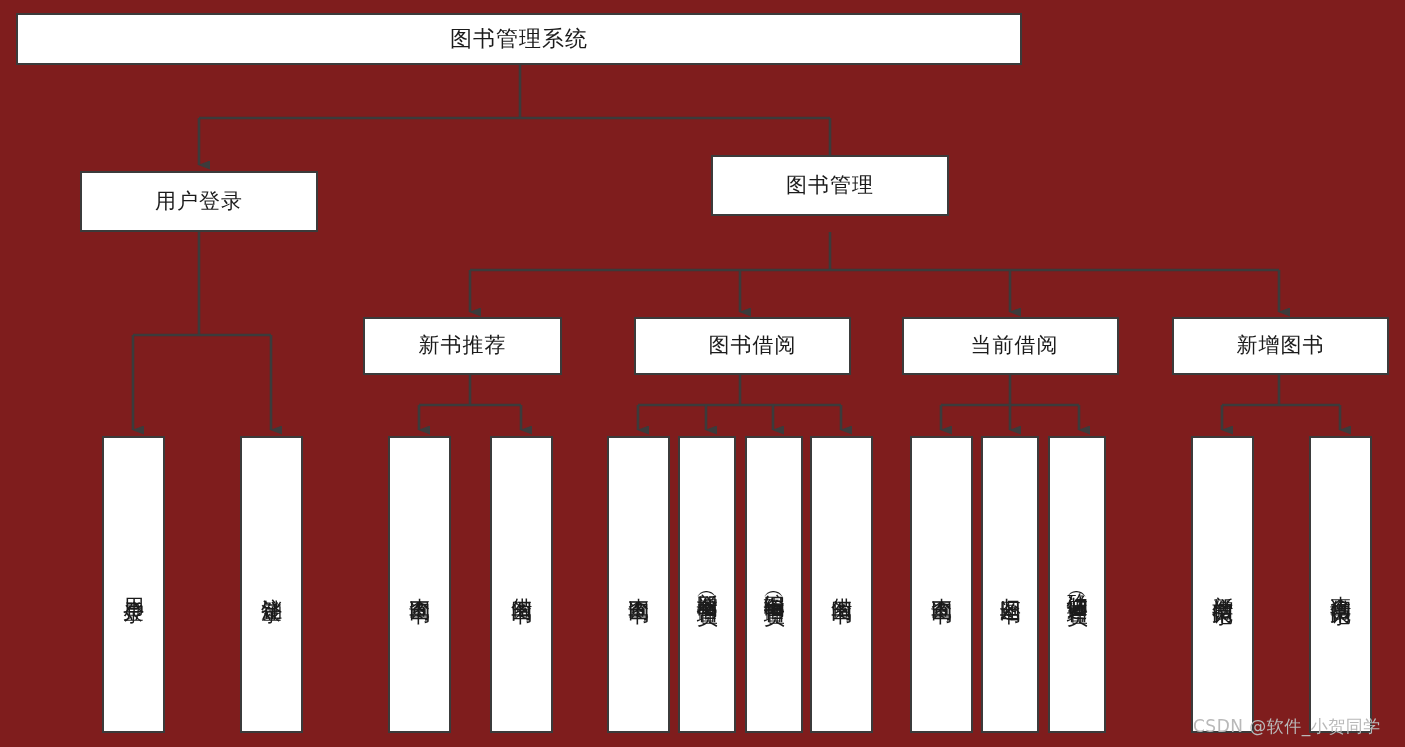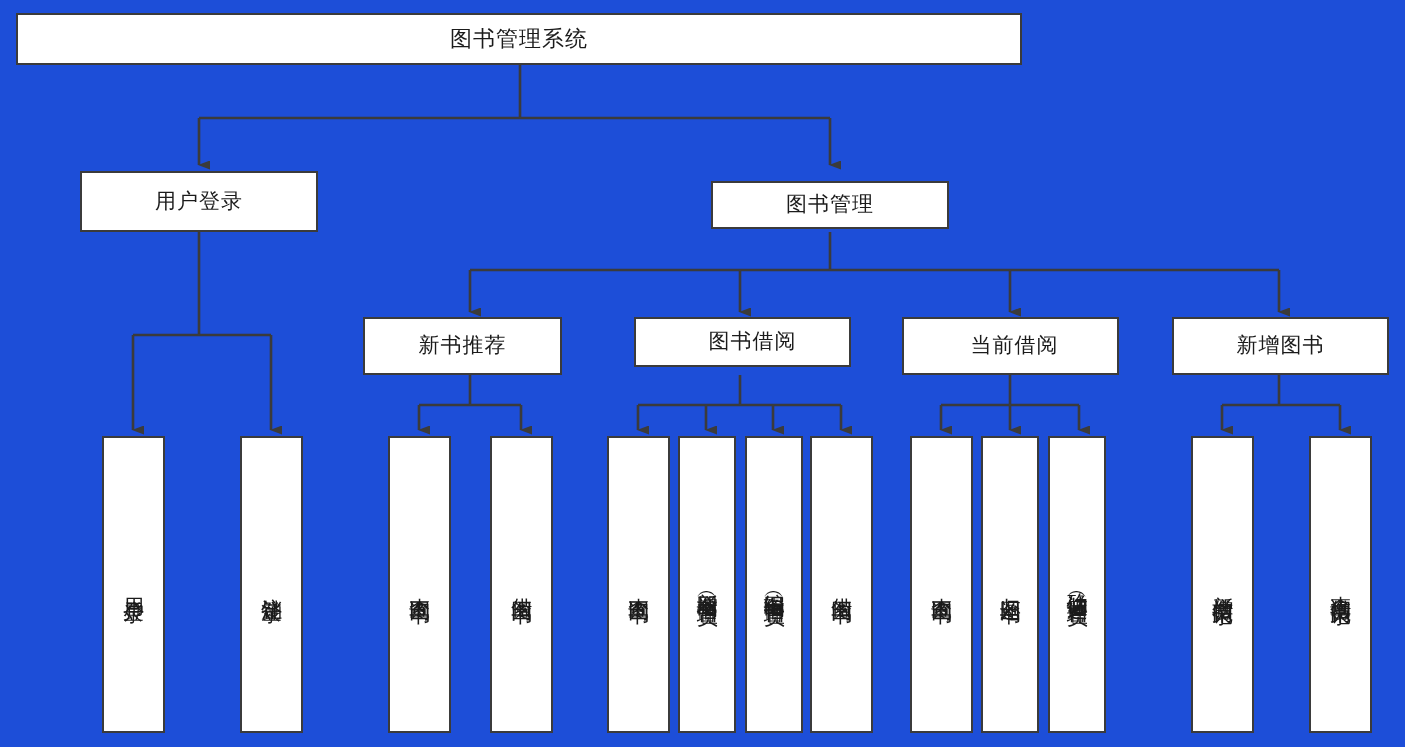--- a/index.html
+++ b/index.html
@@ -8,21 +8,21 @@
     padding: 0;
     background: #ffffff;
   }
   body {
     font-family: "DejaVu Sans", "Liberation Sans", sans-serif;
   }
   #diagram-root {
     position: relative;
     width: 1405px;
     height: 747px;
-    background: #1d4ed8;
+    background: #7f1d1d;
     overflow: hidden;
   }
   #edges-svg {
     position: absolute;
     left: 0;
     top: 0;
     width: 1405px;
     height: 747px;
     pointer-events: none;
   }
@@ -120,24 +120,24 @@
       <path d="M1279,375 L1279,405"></path>
       <path d="M1222,405 L1340,405"></path>
       <path d="M1222,405 L1222,430" marker-end="url(#arrowhead)"></path>
       <path d="M1340,405 L1340,430" marker-end="url(#arrowhead)"></path>
     </g>
   </svg>
 
   <div class="node horizontal root" style="left:16px; top:13px; width:1006px; height:52px;">图书管理系统</div>
 
   <div class="node horizontal" style="left:80px; top:171px; width:238px; height:61px;">用户登录</div>
-  <div class="node horizontal" style="left:711px; top:181px; width:238px; height:48px;">图书管理</div>
+  <div class="node horizontal" style="left:711px; top:155px; width:238px; height:61px;">图书管理</div>
 
   <div class="node horizontal" style="left:363px; top:317px; width:199px; height:58px;">新书推荐</div>
-  <div class="node horizontal" style="left:634px; top:317px; width:217px; height:50px;padding-left:20px;">图书借阅</div>
+  <div class="node horizontal" style="left:634px; top:317px; width:217px; height:58px;padding-left:20px;">图书借阅</div>
   <div class="node horizontal" style="left:902px; top:317px; width:217px; height:58px;padding-left:8px;">当前借阅</div>
   <div class="node horizontal" style="left:1172px; top:317px; width:217px; height:58px;">新增图书</div>
 
   <div class="node vertical" style="left:102px; top:436px; width:63px; height:297px;">用户登录</div>
   <div class="node vertical" style="left:240px; top:436px; width:63px; height:297px;">注销登录</div>
 
   <div class="node vertical" style="left:388px; top:436px; width:63px; height:297px;">查询图书</div>
   <div class="node vertical" style="left:490px; top:436px; width:63px; height:297px;">借阅图书</div>
 
   <div class="node vertical" style="left:607px; top:436px; width:63px; height:297px;">查询图书</div>
@@ -145,14 +145,15 @@
   <div class="node vertical" style="left:745px; top:436px; width:58px; height:297px;">编辑图书（管理员）</div>
   <div class="node vertical" style="left:810px; top:436px; width:63px; height:297px;">借阅图书</div>
 
   <div class="node vertical" style="left:910px; top:436px; width:63px; height:297px;">查询图书</div>
   <div class="node vertical" style="left:981px; top:436px; width:58px; height:297px;">归还图书</div>
   <div class="node vertical" style="left:1048px; top:436px; width:58px; height:297px;">确认归还（管理员）</div>
 
   <div class="node vertical" style="left:1191px; top:436px; width:63px; height:297px;">新增借阅记录</div>
   <div class="node vertical" style="left:1309px; top:436px; width:63px; height:297px;">查询借阅记录</div>
 
+  <div class="watermark" style="left:1193px; top:715px;">CSDN @软件_小贺同学</div>
 
 </div>
 
 </body></html>

